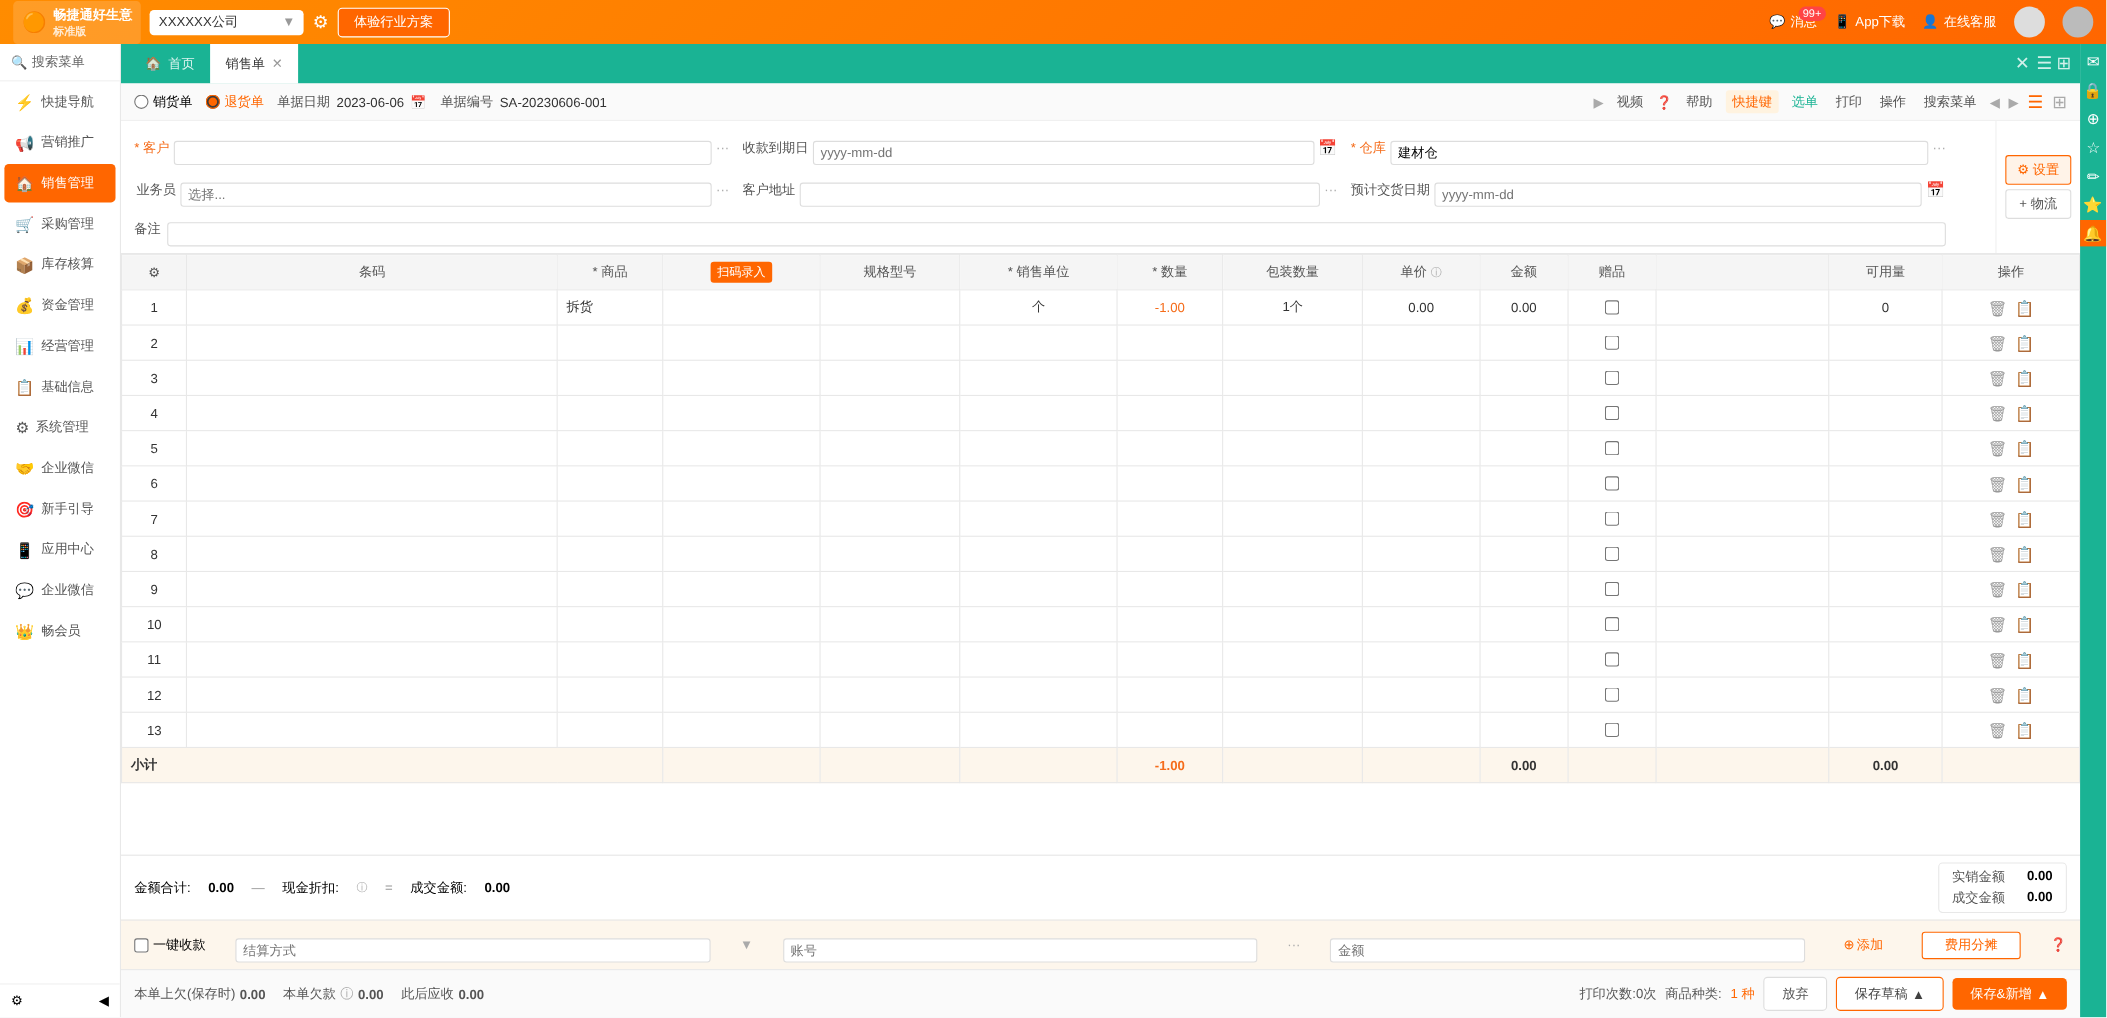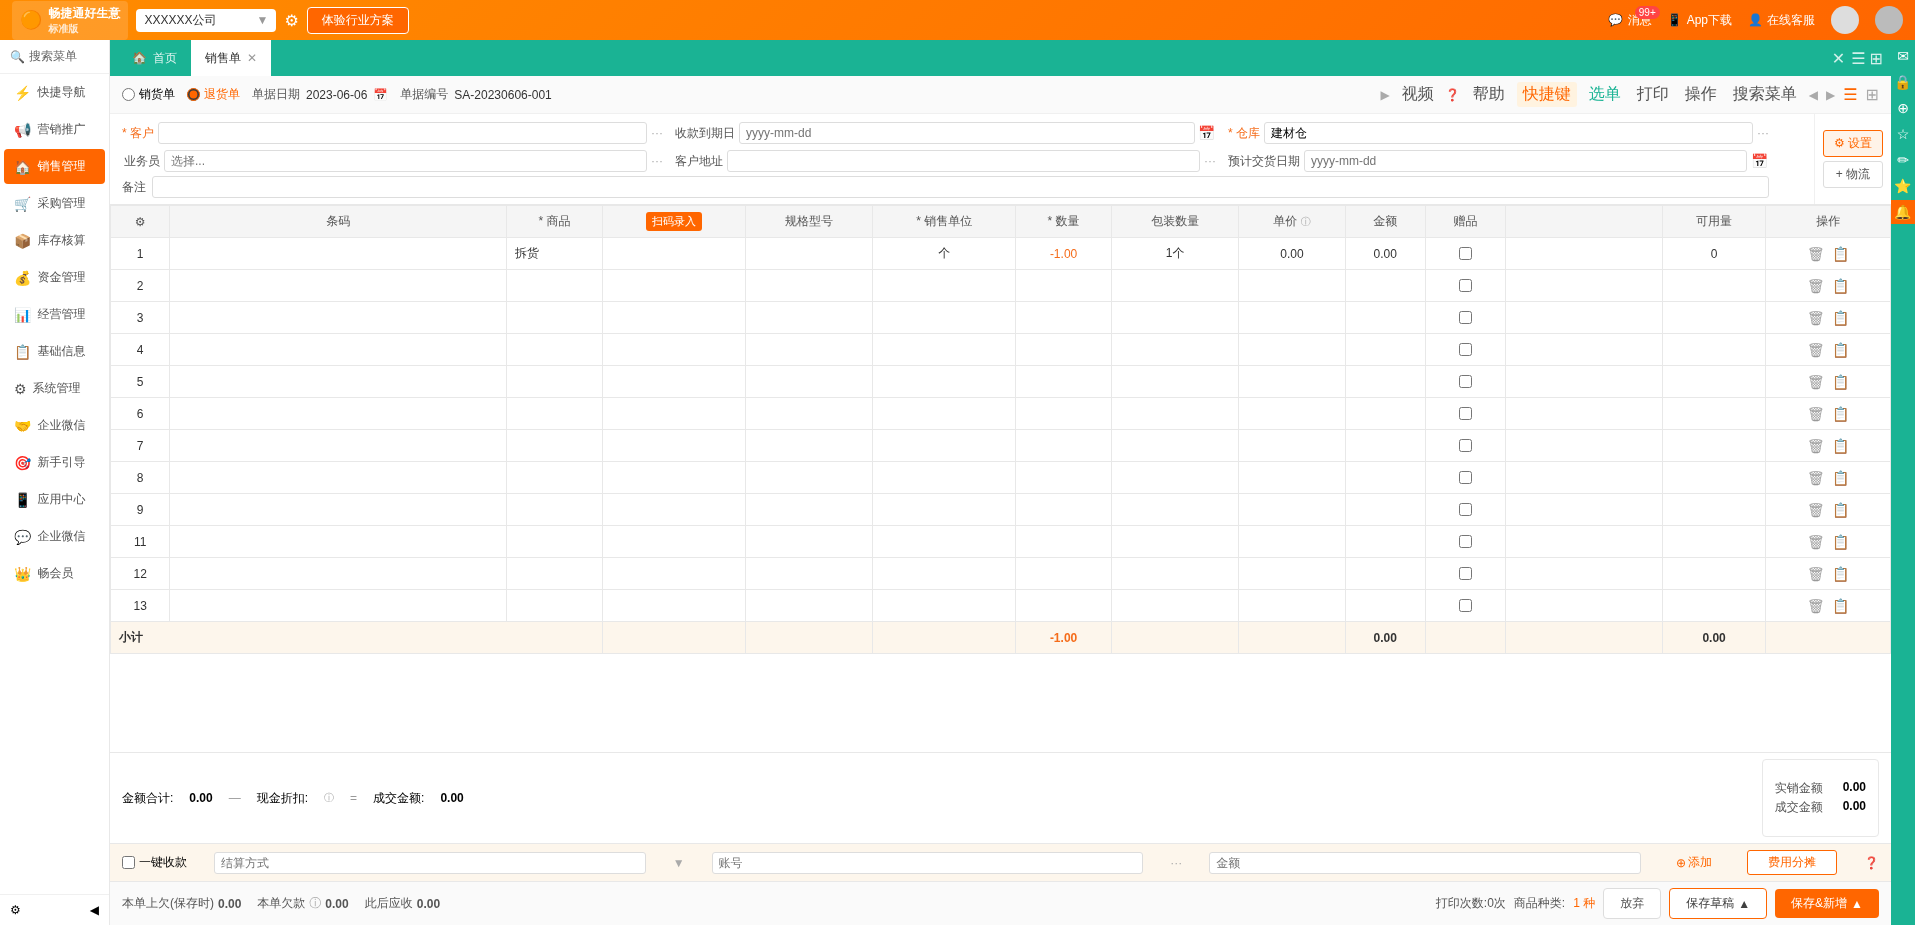--- a/index.html
+++ b/index.html
@@ -76,21 +76,21 @@
     .form-toolbar {
       display: flex; align-items: center; padding: 6px 12px;
       border-bottom: 1px solid #f0f0f0; gap: 12px; background: #fafafa;
     }
     .radio-group { display: flex; align-items: center; gap: 12px; }
     .radio-label { display: flex; align-items: center; gap: 4px; cursor: pointer; }
     .radio-label input { accent-color: #ff6600; }
     .radio-label.active { color: #ff6600; }
     .field-group { display: flex; align-items: center; gap: 6px; color: #555; }
     .form-toolbar-right { margin-left: auto; display: flex; align-items: center; gap: 8px; }
-    .toolbar-btn { display: flex; align-items: center; gap: 3px; color: #555; cursor: pointer; font-size: 16px; padding: 2px 4px; }
+    .toolbar-btn { display: flex; align-items: center; gap: 3px; color: #555; cursor: pointer; font-size: 12px; padding: 2px 4px; }
 
     
     .form-right-btns {
       display: flex; flex-direction: column; gap: 4px;
       padding: 8px 8px; border-left: 1px solid #f0f0f0; justify-content: center;
     }
     .setup-btn {
       background: #fff3e8; color: #ff6600; border: 1px solid #ff6600;
       border-radius: 3px; padding: 4px 10px; cursor: pointer; font-size: 12px; white-space: nowrap;
     }
@@ -175,21 +175,21 @@
 
     .form-grid {
       display: grid; grid-template-columns: 1fr 1fr 1fr;
       padding: 8px 12px 4px 12px; gap: 6px 12px;
       position: relative;
     }
     .field-row2 { display: flex; align-items: center; gap: 4px; }
     .fl { color: #f56c1a; font-size: 12px; }
     .flinput {
       border: 1px solid #ddd; border-radius: 3px; padding: 3px 6px;
-      outline: none; font-size: 12px; min-width: 0; flex: 1;
+      outline: none; font-size: 12px; min-width: 0; flex: 1; margin-top: 10px;
     }
     .fdots { color: #aaa; font-size: 12px; cursor: pointer; }
     .fcal { color: #aaa; font-size: 14px; cursor: pointer; }
     .remark-row { padding: 0 12px 6px 12px; display: flex; align-items: center; gap: 6px; }
   </style>
 </head>
 <body>
 
 <div style="display:flex; flex-direction:column; width:1915px; height:925px;">
 
@@ -620,20 +620,43 @@
                   </div>
                 </td>
       <td></td>
       <td></td>
       <td>
         <span class="action-icon">🗑</span>
         <span class="action-icon">📋</span>
       </td>
     </tr>
               <tr>
+      <td>10</td>
+      <td><input style="border: none; outline: none; width: 100%; font-size: 12px;" value=""></td>
+      <td class="left"></td>
+      <td></td>
+      <td></td>
+      <td></td>
+      <td style=""></td>
+      <td></td>
+      <td></td>
+      <td></td>
+      <td>
+                  <div class="checkbox-cell">
+                    <input type="checkbox" style="">
+                  </div>
+                </td>
+      <td></td>
+      <td></td>
+      <td>
+        <span class="action-icon">🗑</span>
+        <span class="action-icon">📋</span>
+      </td>
+    </tr>
+              <tr>
       <td>11</td>
       <td><input style="border: none; outline: none; width: 100%; font-size: 12px;" value=""></td>
       <td class="left"></td>
       <td></td>
       <td></td>
       <td></td>
       <td style=""></td>
       <td></td>
       <td></td>
       <td></td>
@@ -717,21 +740,21 @@
 
       <div class="bottom-summary">
         <span>金额合计:</span>
         <span style="font-weight:bold;">0.00</span>
         <span style="color:#999;">—</span>
         <span>现金折扣:</span>
         <span style="color:#aaa; font-size:10px;">ⓘ</span>
         <span style="color:#999;">=</span>
         <span>成交金额:</span>
         <span style="font-weight:bold;">0.00</span>
-        <div class="summary-right" style="margin-left:auto; background:white; border:1px solid #e8e8e8; border-radius:4px; padding:20px 12px; display:flex; flex-direction:column; gap:2px;">
+        <div class="summary-right" style="margin-left:auto; background:white; border:1px solid #e8e8e8; border-radius:4px; padding:4px 12px; display:flex; flex-direction:column; gap:2px;">
           <div style="display:flex; justify-content:space-between; gap:20px;">
             <span style="color:#555;">实销金额</span>
             <span style="font-weight:bold;">0.00</span>
           </div>
           <div style="display:flex; justify-content:space-between; gap:20px;">
             <span style="color:#555;">成交金额</span>
             <span style="font-weight:bold;">0.00</span>
           </div>
         </div>
       </div>

